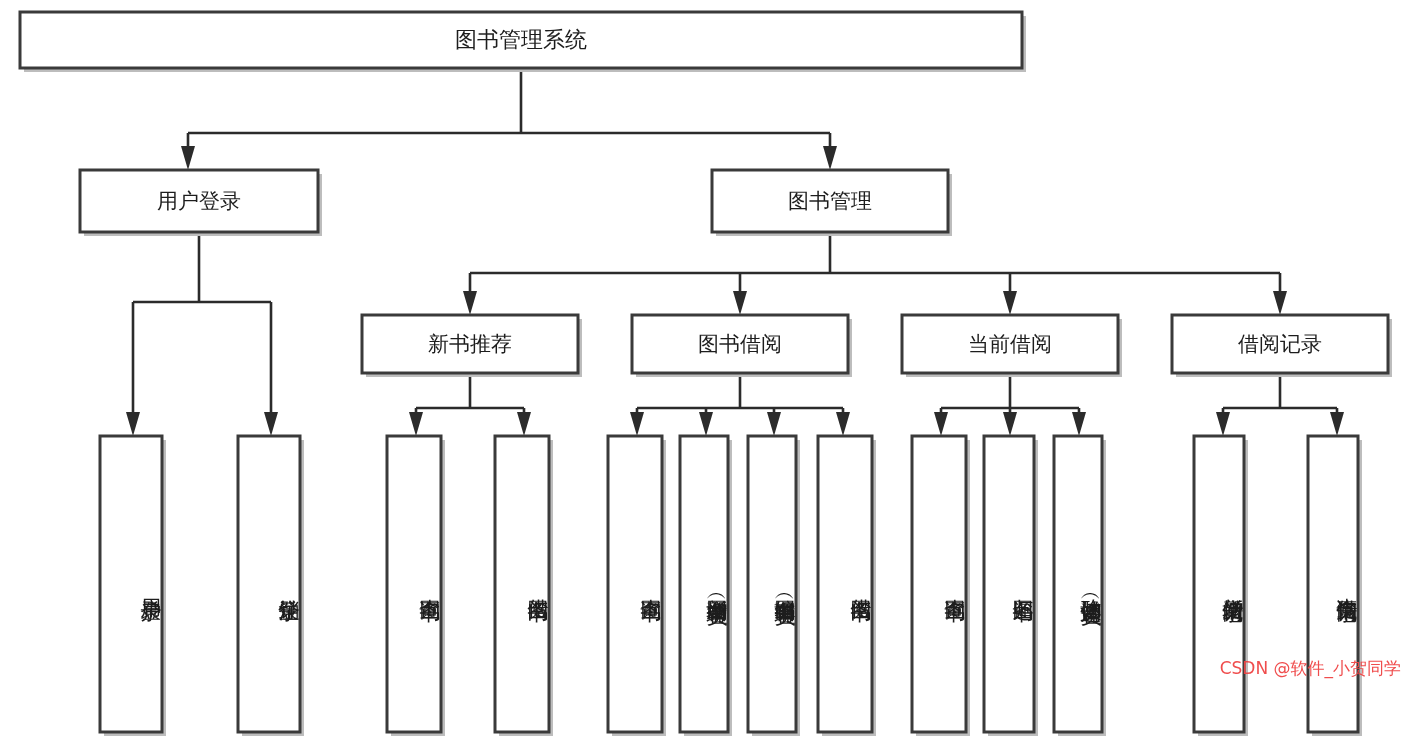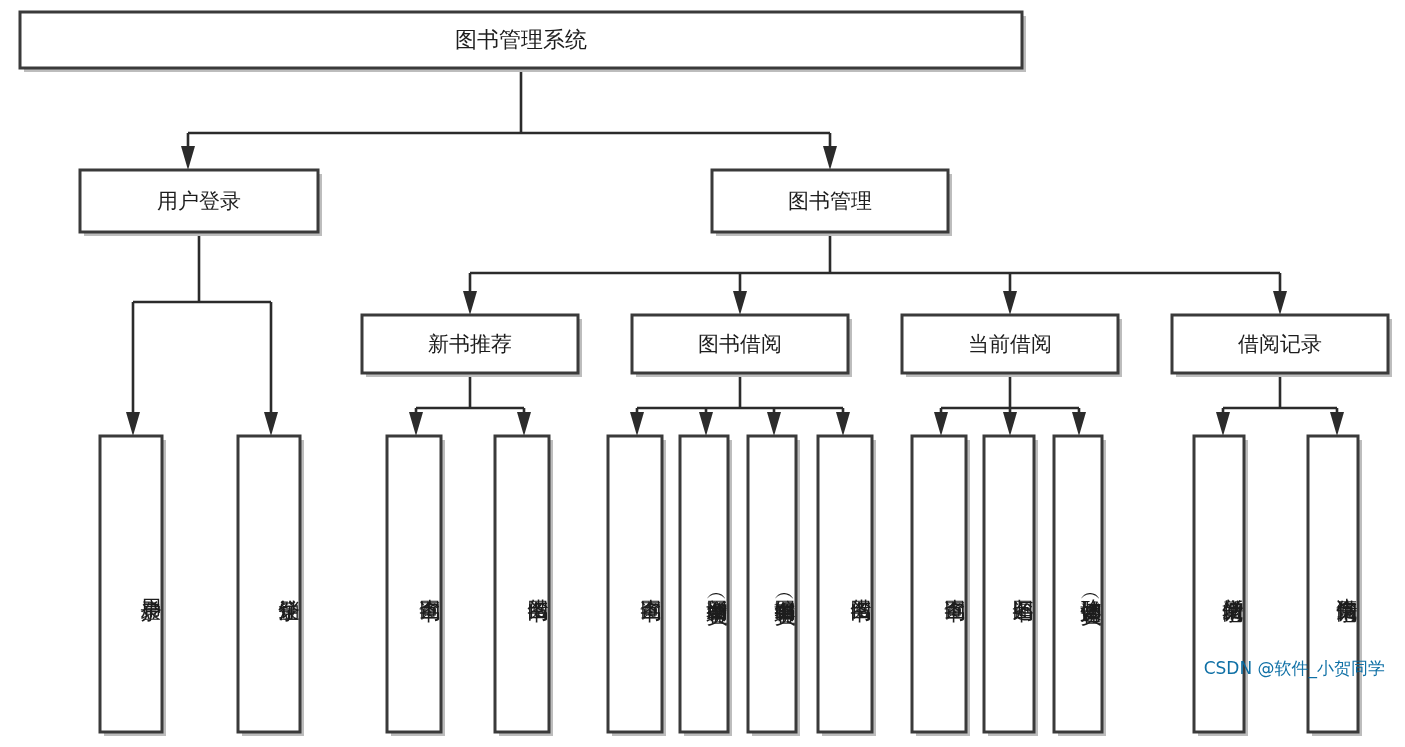--- a/index.html
+++ b/index.html
@@ -71,25 +71,25 @@
     line-height: 1.06;
     color: #1d1d1d;
     letter-spacing: 1px;
     white-space: nowrap;
     text-align: center;
     pointer-events: none;
     user-select: none;
   }
   #watermark {
     position: absolute;
-    right: 20px;
+    right: 4px;
     bottom: 6px;
     font-family: "DejaVu Sans", "Liberation Sans", sans-serif;
     font-size: 17px;
-    color: #0369a1;
+    color: #ef4444;
     opacity: 0.95;
     white-space: nowrap;
     user-select: none;
   }
 </style>
 </head>
 <body>
 
 <div id="diagram-root">
 

